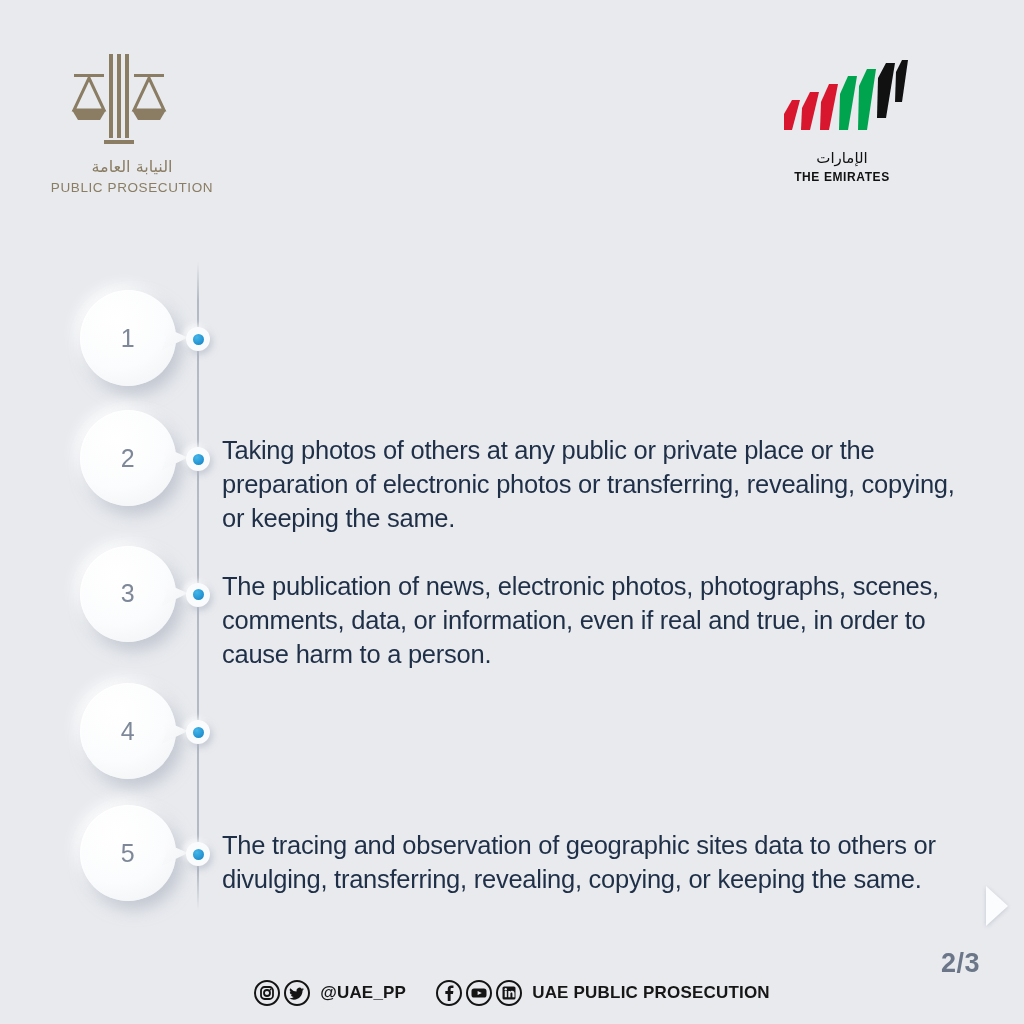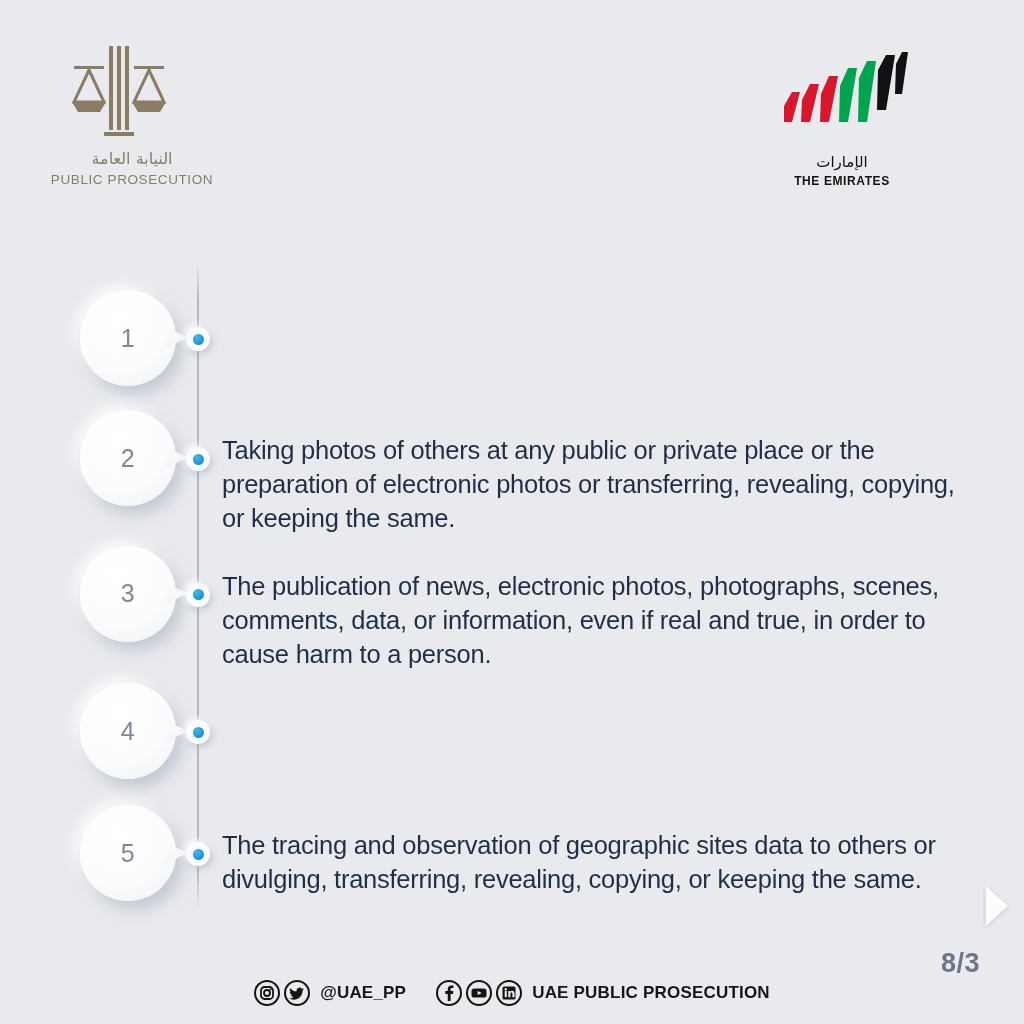--- a/index.html
+++ b/index.html
@@ -10,39 +10,39 @@
     overflow: hidden;
   }
   body {
     background: #e8eaee;
     font-family: "Liberation Sans", sans-serif;
     position: relative;
     -webkit-font-smoothing: antialiased;
   }
 
   
-  .header { position: absolute; top: 0; left: 0; width: 952px; height: 220px; }
+  .header { position: absolute; top: 8px; left: 0; width: 952px; height: 220px; }
 
   .pp-logo { position: absolute; left: 44px; top: 44px; width: 200px; }
   .scales { width: 118px; height: 96px; margin-left: 16px; display: block; }
   .pp-ar {
     margin-top: 10px; text-align: center; width: 176px;
     font-family: "DejaVu Sans", sans-serif;
     font-size: 16px; color: #8a7d63; letter-spacing: 1px; direction: rtl;
     line-height: 1.1;
   }
   .pp-en {
     margin-top: 4px; text-align: center; width: 176px;
     font-size: 13.5px; font-weight: normal; color: #8a7d63; letter-spacing: 0.6px;
   }
 
   .emirates-logo { position: absolute; right: 44px; top: 52px; width: 132px; text-align: center; }
   .flagbars { width: 132px; height: 82px; display: block; }
   .em-ar {
-    margin-top: 20px;
+    margin-top: 8px;
     font-family: "DejaVu Sans", sans-serif;
     font-size: 15px; color: #111; direction: rtl; letter-spacing: 0.5px;
     line-height: 1.1;
   }
   .em-en {
     margin-top: 3px; font-size: 12px; font-weight: bold; color: #111;
     letter-spacing: 0.6px;
   }
 
   
@@ -263,21 +263,21 @@
 
   </ul>
 </div>
 
 <div class="next-arrow">
   <svg width="30" height="44" viewBox="0 0 30 44">
     <path d="M4 2 L26 22 L4 42 Z" fill="#fbfcfd"></path>
   </svg>
 </div>
 
-<div class="page-indicator">8/3</div>
+<div class="page-indicator">2/3</div>
 
 <div class="footer">
 
   <div class="fgroup">
     <svg class="sicon" viewBox="0 0 26 26">
       <circle cx="13" cy="13" r="12" fill="none" stroke="#141414" stroke-width="2"></circle>
       <rect x="7" y="7" width="12" height="12" rx="3.5" fill="none" stroke="#141414" stroke-width="1.8"></rect>
       <circle cx="13" cy="13" r="3" fill="none" stroke="#141414" stroke-width="1.8"></circle>
       <circle cx="16.6" cy="9.4" r="1" fill="#141414"></circle>
     </svg>

